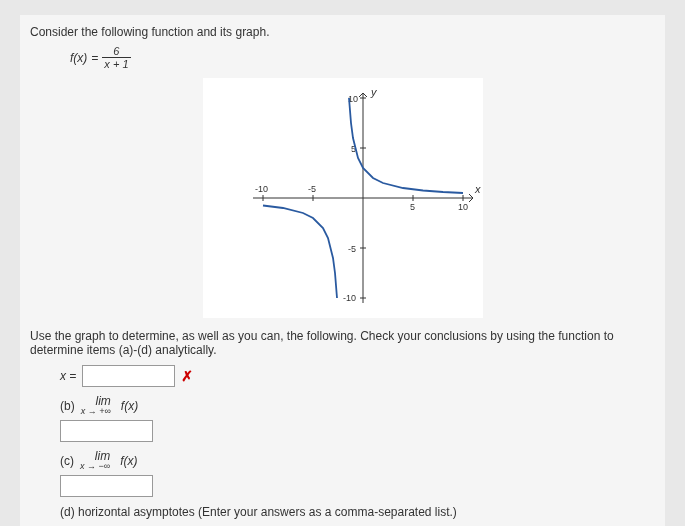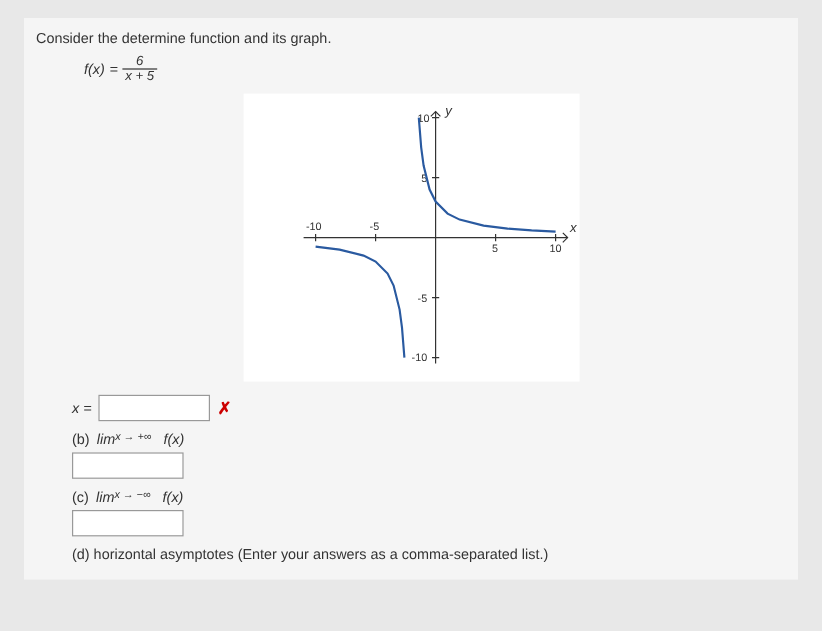--- a/index.html
+++ b/index.html
@@ -42,45 +42,45 @@
   .input-box {
     border: 1px solid #999;
     background: #fff;
     width: 85px;
     height: 18px;
     padding: 1px 3px;
     font-size: 12px;
   }
   .lim {
     display: inline-flex;
-    flex-direction: row;
-    align-items: flex-start;
+    flex-direction: column;
+    align-items: flex-end;
     font-style: italic;
     line-height: 1;
     margin-right: 4px;
   }
   .lim .top { font-size: 12px; }
   .lim .bot { font-size: 9px; }
   .fx { font-style: italic; }
   .x-mark { color: #c00; font-weight: bold; font-size: 14px; }
   .eq-label { font-style: italic; }
 </style>
 </head>
 <body>
 
 <div class="content">
 
-  <div class="prompt">Consider the determine function and its graph.</div>
+  <div class="prompt">Consider the following function and its graph.</div>
 
   <div class="formula">
     <span>f(x)</span>
     <span>=</span>
     <span class="frac">
       <span class="num">6</span>
-      <span class="den">x + 5</span>
+      <span class="den">x + 1</span>
     </span>
   </div>
 
   <div class="graph-wrap">
     <svg width="280" height="240" viewBox="0 0 280 240">
 
       <line x1="50" y1="120" x2="270" y2="120" stroke="#333" stroke-width="1"></line>
       <line x1="160" y1="15" x2="160" y2="225" stroke="#333" stroke-width="1"></line>
 
       <polyline points="266,116 270,120 266,124" fill="none" stroke="#333"></polyline>
@@ -106,20 +106,21 @@
       <text x="140" y="223" font-size="9" fill="#333">-10</text>
       <text x="168" y="18" font-size="11" fill="#333" font-style="italic">y</text>
       <text x="272" y="115" font-size="11" fill="#333" font-style="italic">x</text>
 
       <path d="M 60 127.5 L 80 130 L 100 135 L 110 140 L 120 150 L 125 160 L 130 180 L 132 195 L 134 220" fill="none" stroke="#2a5aa0" stroke-width="1.8"></path>
 
       <path d="M 146 20 L 148 45 L 150 60 L 155 80 L 160 90 L 170 100 L 180 105 L 200 110 L 220 112.5 L 240 114 L 260 115" fill="none" stroke="#2a5aa0" stroke-width="1.8"></path>
     </svg>
   </div>
 
+  <div class="instructions">Use the graph to determine, as well as you can, the following. Check your conclusions by using the function to determine items (a)-(d) analytically.</div>
 
   <div class="part">
     <div class="row">
       <span class="eq-label">x =</span>
       <input class="input-box" value="" style="">
       <span class="x-mark">✗</span>
     </div>
   </div>
 
   <div class="part">

